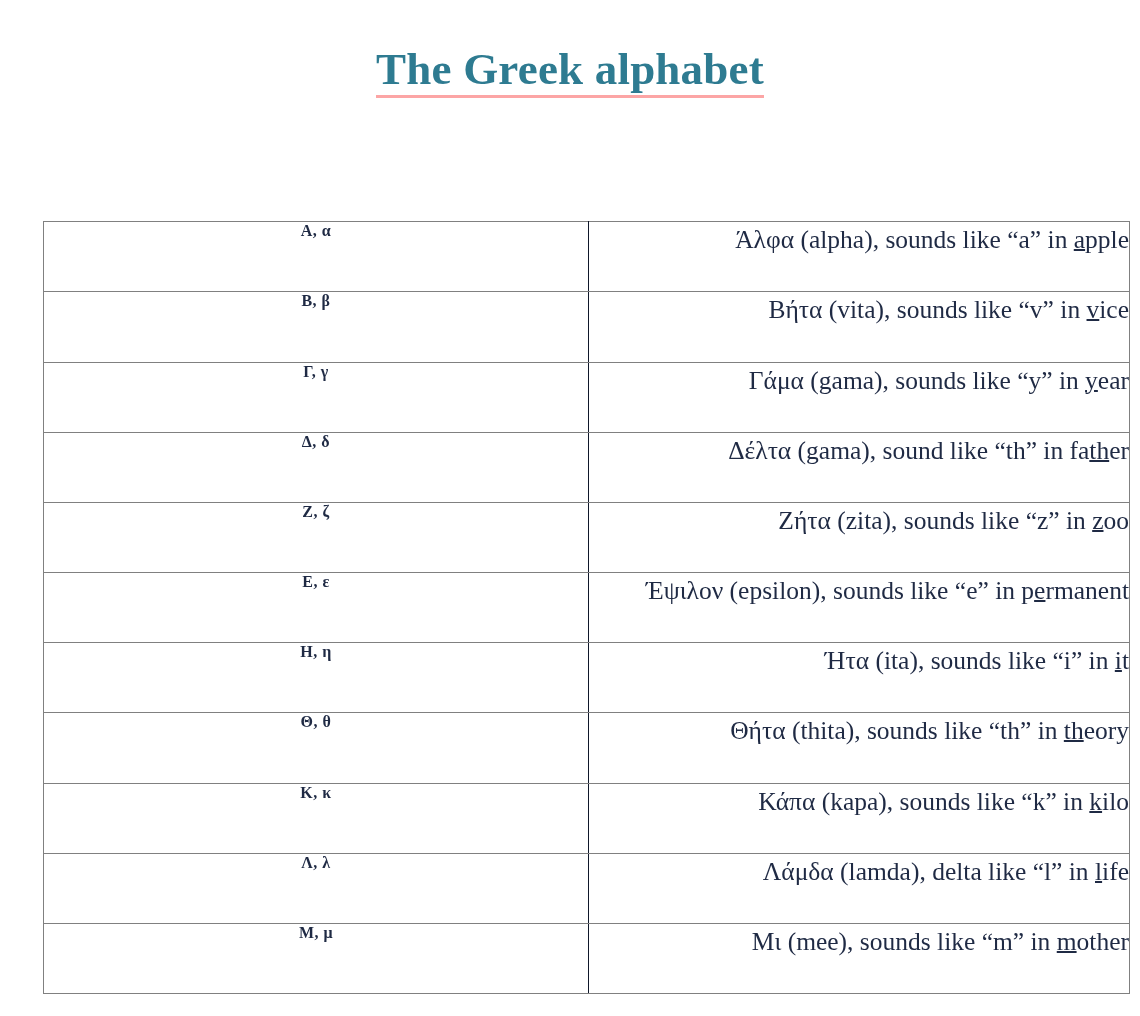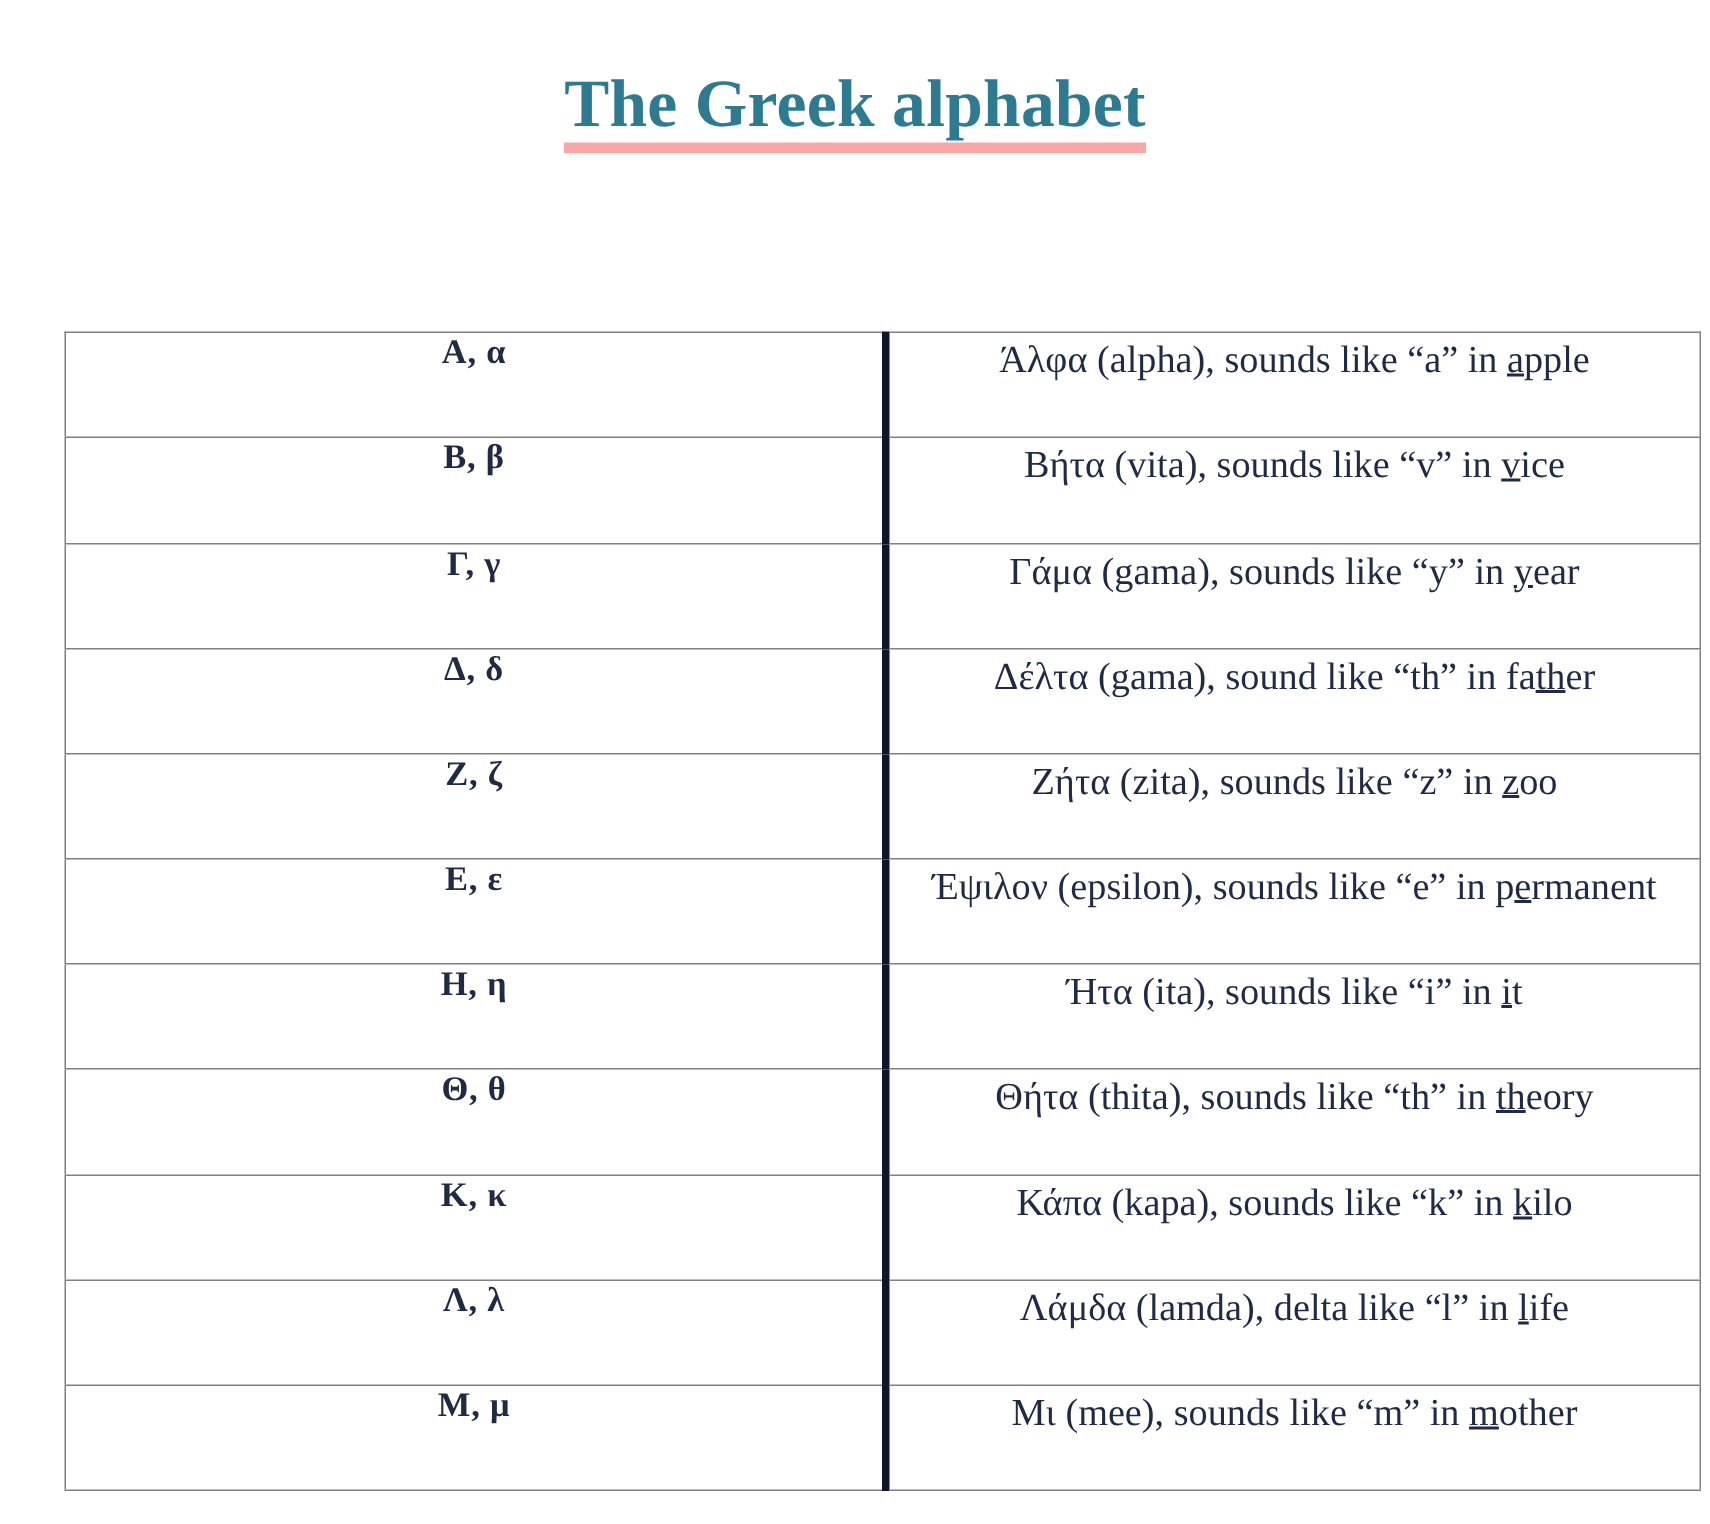--- a/index.html
+++ b/index.html
@@ -29,21 +29,21 @@
     font-family: "Liberation Serif", "DejaVu Serif", serif;
     font-weight: bold;
     font-size: 45px;
     line-height: 1.05;
     color: #2e7b91;
     padding-top: 16px;
     letter-spacing: 0.2px;
   }
   .doc-title .underline-wrap {
     display: inline-block;
-    border-bottom: 7px solid #fca5a5;
+    border-bottom: 3px solid #fca5a5;
     padding-bottom: 2px;
   }
 
   
   .table-wrap {
     position: absolute;
     left: 43px;
     top: 191px;
     width: 1085px;
   }
@@ -60,30 +60,30 @@
   table.alphabet-table td {
     border-bottom: 1px solid #808080;
     vertical-align: top;
     padding: 0;
   }
 
   td.letter-cell {
     width: 544px;
     text-align: center;
     font-weight: bold;
-    font-size: 23px;
+    font-size: 16px;
     padding-top: 11px;
     padding-bottom: 34px;
     letter-spacing: 0.5px;
   }
 
   td.desc-cell {
     width: 540px;
-    border-left: 5px solid #0f172a;
-    text-align: center;
+    border-left: 1px solid #0f172a;
+    text-align: right;
     font-size: 25.5px;
     line-height: 1.38;
     padding-top: 9px;
     padding-bottom: 34px;
     padding-left: 8px;
     padding-right: 8px;
   }
 
   td.desc-cell .u {
     text-decoration: underline;

